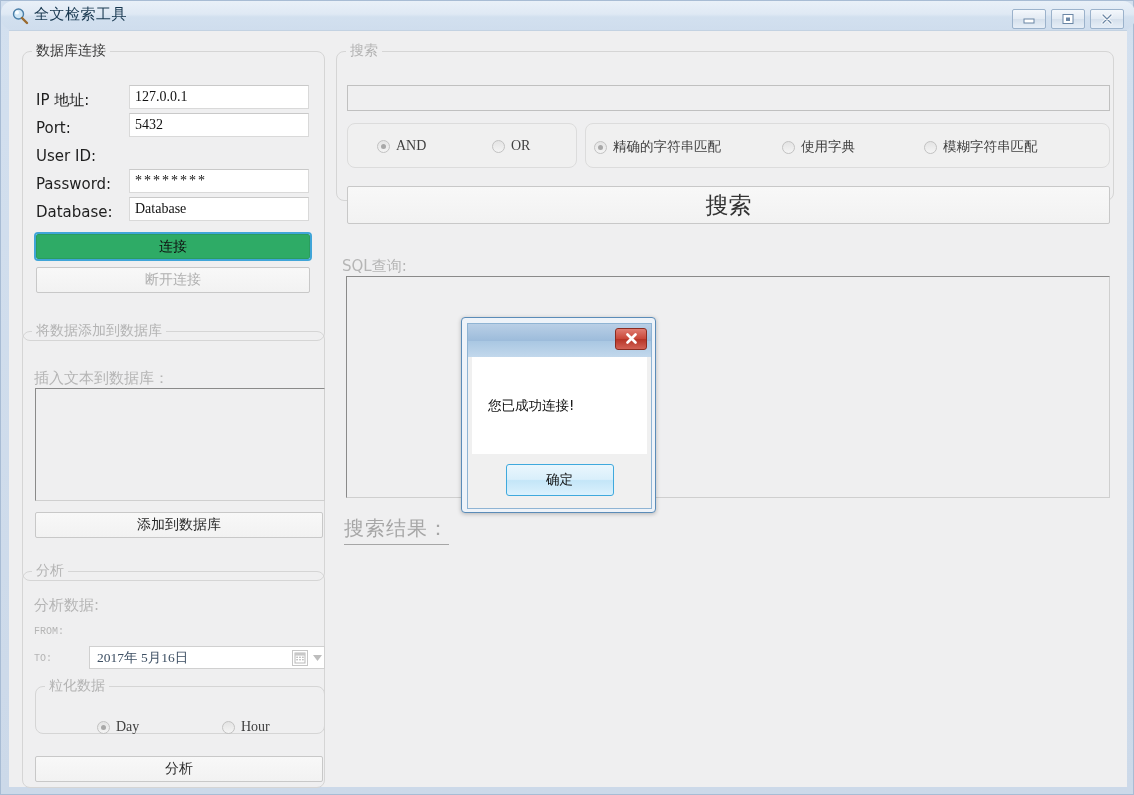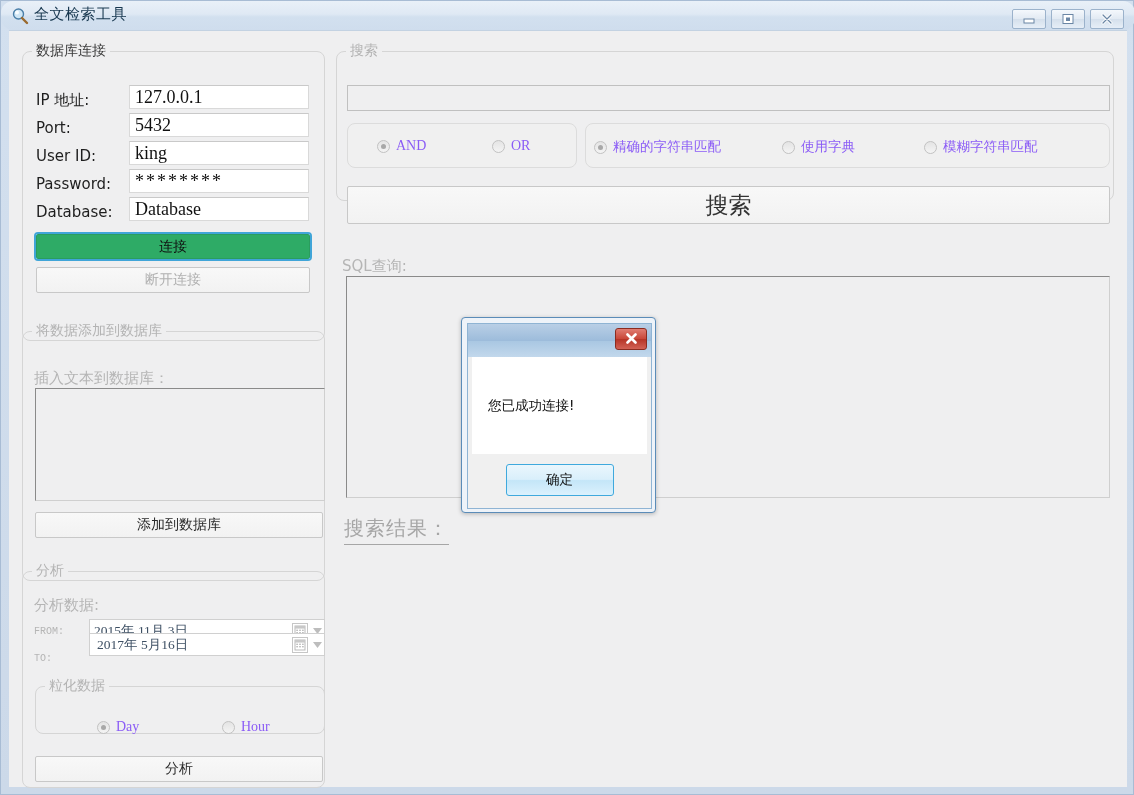--- a/index.html
+++ b/index.html
@@ -82,21 +82,21 @@
   }
   .lbl.cjk { font-family: "DejaVu Sans", "Liberation Sans", sans-serif; font-size: 15px; }
   .lbl.dim { color: #b5b5b5; }
 
   
   .tin {
     position: absolute;
     background: #fff;
     border: 1px solid #d9d9d9;
     border-top-color: #c9c9c9;
-    font-size: 18px;
+    font-size: 14px;
     color: #111;
     padding: 10px 5px;
     font-family: "Liberation Serif", serif;
     display: flex; align-items: center;
     overflow: hidden;
     text-align: right;
   }
   .tin.dis { background: #efeff0; border: 1px solid #c0c0c0; color: #b5b5b5; }
 
   
@@ -128,21 +128,21 @@
     border: 1px solid #c2c2c2;
     display: inline-block; position: relative;
     flex: 0 0 auto;
   }
   .radio.on::after {
     content: ""; position: absolute;
     left: 3px; top: 3px; width: 5px; height: 5px;
     border-radius: 50%; background: #a8a8a8;
   }
   .rlabel {
-    margin-left: 6px; font-size: 14px; color: #8b5cf6;
+    margin-left: 6px; font-size: 14px; color: #404040;
     font-family: "Liberation Serif", serif; white-space: nowrap;
   }
   .rlabel.cjk { font-family: "DejaVu Sans","Liberation Sans",sans-serif; font-size: 13.5px; }
 
   
   .tarea {
     position: absolute;
     background: #efeff0;
     border: 1px solid #cfcfcf;
     border-left: 1px solid #8a8a8a;
@@ -290,21 +290,20 @@
       <span class="glabel">数据库连接</span>
     </div>
 
     <span class="lbl cjk" style="left:27px; top:60px;">IP 地址:</span>
     <div class="tin" style="left:120px; top:54px; width:180px; height:24px;">127.0.0.1</div>
 
     <span class="lbl cjk" style="left:27px; top:88px;">Port:</span>
     <div class="tin" style="left:120px; top:82px; width:180px; height:24px;">5432</div>
 
     <span class="lbl cjk" style="left:27px; top:116px;">User ID:</span>
-    <div class="tin" style="left:120px; top:110px; width:180px; height:24px;">king</div>
 
     <span class="lbl cjk" style="left:27px; top:144px;">Password:</span>
     <div class="tin" style="left:120px; top:138px; width:180px; height:24px; letter-spacing:2px;">********</div>
 
     <span class="lbl cjk" style="left:27px; top:172px;">Database:</span>
     <div class="tin" style="left:120px; top:166px; width:180px; height:24px;">Database</div>
 
     <div class="btn green" style="left:27px; top:203px; width:274px; height:25px;">连接</div>
     <div class="btn dis" style="left:27px; top:236px; width:274px; height:26px;">断开连接</div>
 
@@ -316,45 +315,23 @@
     <div class="tarea" style="left:26px; top:357px; width:290px; height:113px;"></div>
     <div class="btn" style="left:26px; top:481px; width:288px; height:26px;">添加到数据库</div>
 
     <div class="group dim" style="left:13px; top:540px; width:303px; height:217px;">
       <span class="glabel">分析</span>
     </div>
 
     <span class="lbl cjk dim" style="left:25px; top:565px;">分析数据:</span>
 
     <span class="lbl dim" style="left:25px; top:595px;">FROM:</span>
-    <div class="datebox" style="left:80px; top:588px; width:236px; height:23px;">
-      <span class="dtxt">2015年 11月  3日</span>
-      <span class="cal">
-        <svg width="12" height="12" viewBox="0 0 12 12">
-          <rect x="1" y="1" width="10" height="10" fill="#fff" stroke="#b9b9b9"></rect>
-          <rect x="1" y="1" width="10" height="2.6" fill="#c8c8c8"></rect>
-          <g fill="#b9b9b9">
-            <rect x="2.3" y="4.6" width="1.6" height="1.4"></rect>
-              <rect x="5.2" y="4.6" width="1.6" height="1.4"></rect>
-              <rect x="8.1" y="4.6" width="1.6" height="1.4"></rect>
-            <rect x="2.3" y="7" width="1.6" height="1.4"></rect>
-              <rect x="5.2" y="7" width="1.6" height="1.4"></rect>
-              <rect x="8.1" y="7" width="1.6" height="1.4"></rect>
-          </g>
-        </svg>
-      </span>
-      <span class="arw">
-        <svg width="9" height="6" viewBox="0 0 9 6">
-            <path d="M0 0 L9 0 L4.5 6 Z" fill="#bdbdbd"></path>
-          </svg>
-      </span>
-    </div>
 
     <span class="lbl dim" style="left:25px; top:622px;text-align:center;">TO:</span>
-    <div class="datebox" style="left:80px; top:602px; width:236px; height:23px;padding-left:7px;">
+    <div class="datebox" style="left:80px; top:615px; width:236px; height:23px;padding-left:7px;">
       <span class="dtxt">2017年  5月16日</span>
       <span class="cal">
         <svg width="12" height="12" viewBox="0 0 12 12">
           <rect x="1" y="1" width="10" height="10" fill="#fff" stroke="#b9b9b9"></rect>
           <rect x="1" y="1" width="10" height="2.6" fill="#c8c8c8"></rect>
           <g fill="#b9b9b9">
             <rect x="2.3" y="4.6" width="1.6" height="1.4"></rect>
               <rect x="5.2" y="4.6" width="1.6" height="1.4"></rect>
               <rect x="8.1" y="4.6" width="1.6" height="1.4"></rect>
             <rect x="2.3" y="7" width="1.6" height="1.4"></rect>

